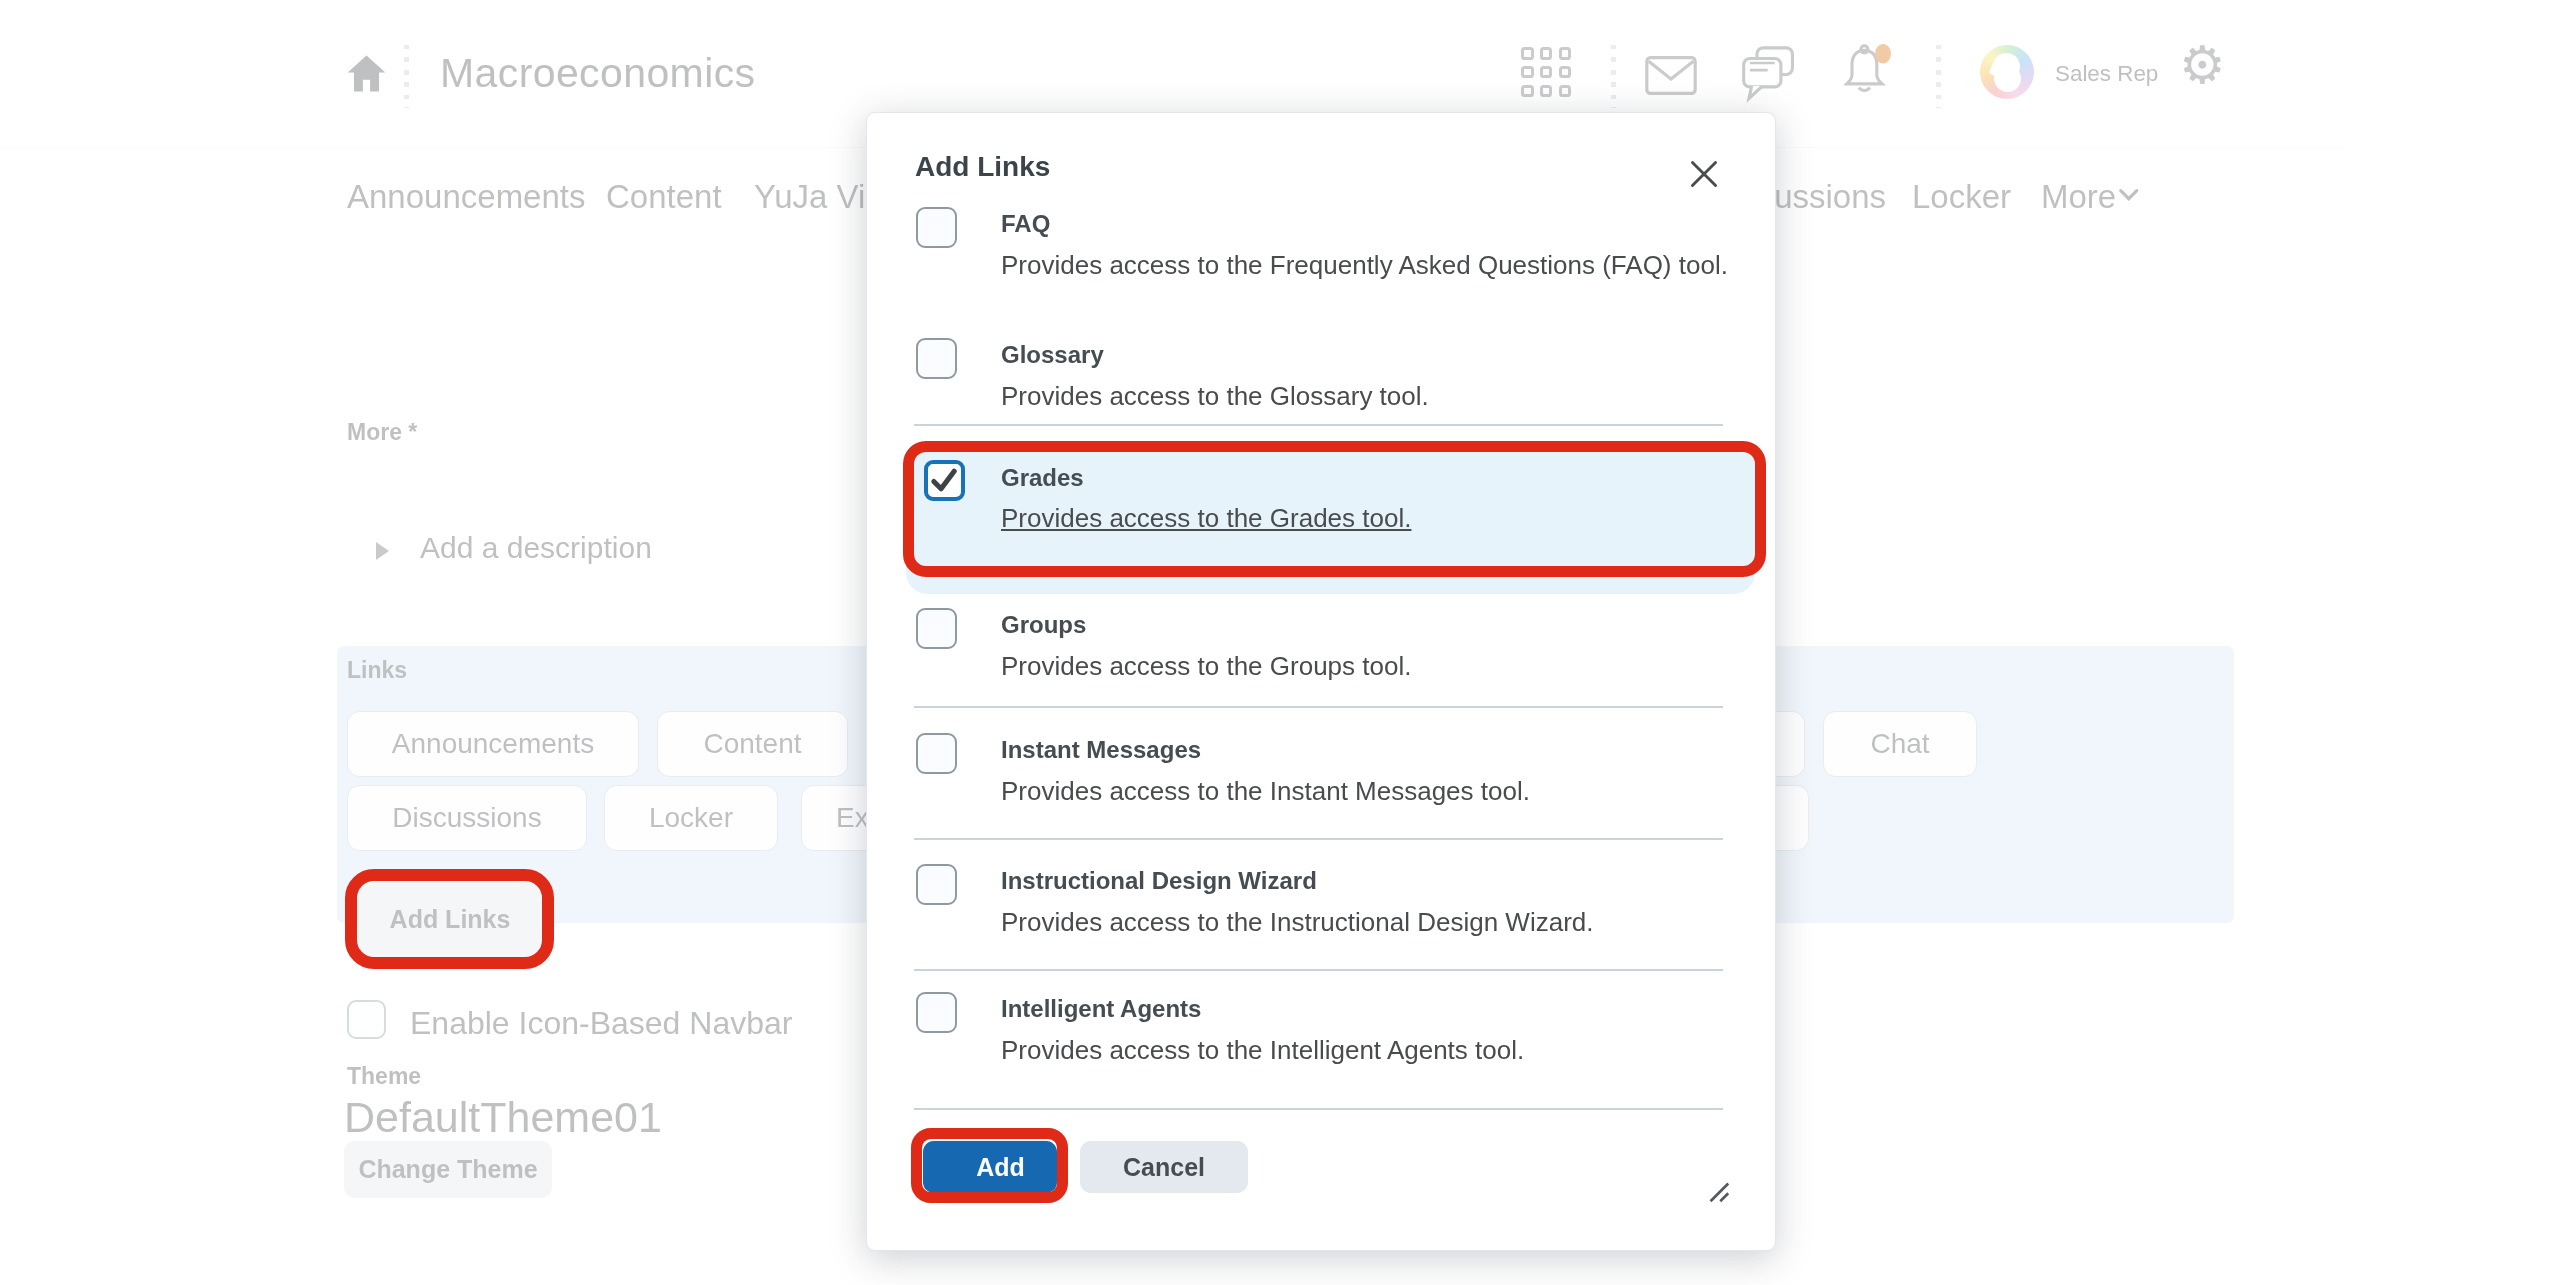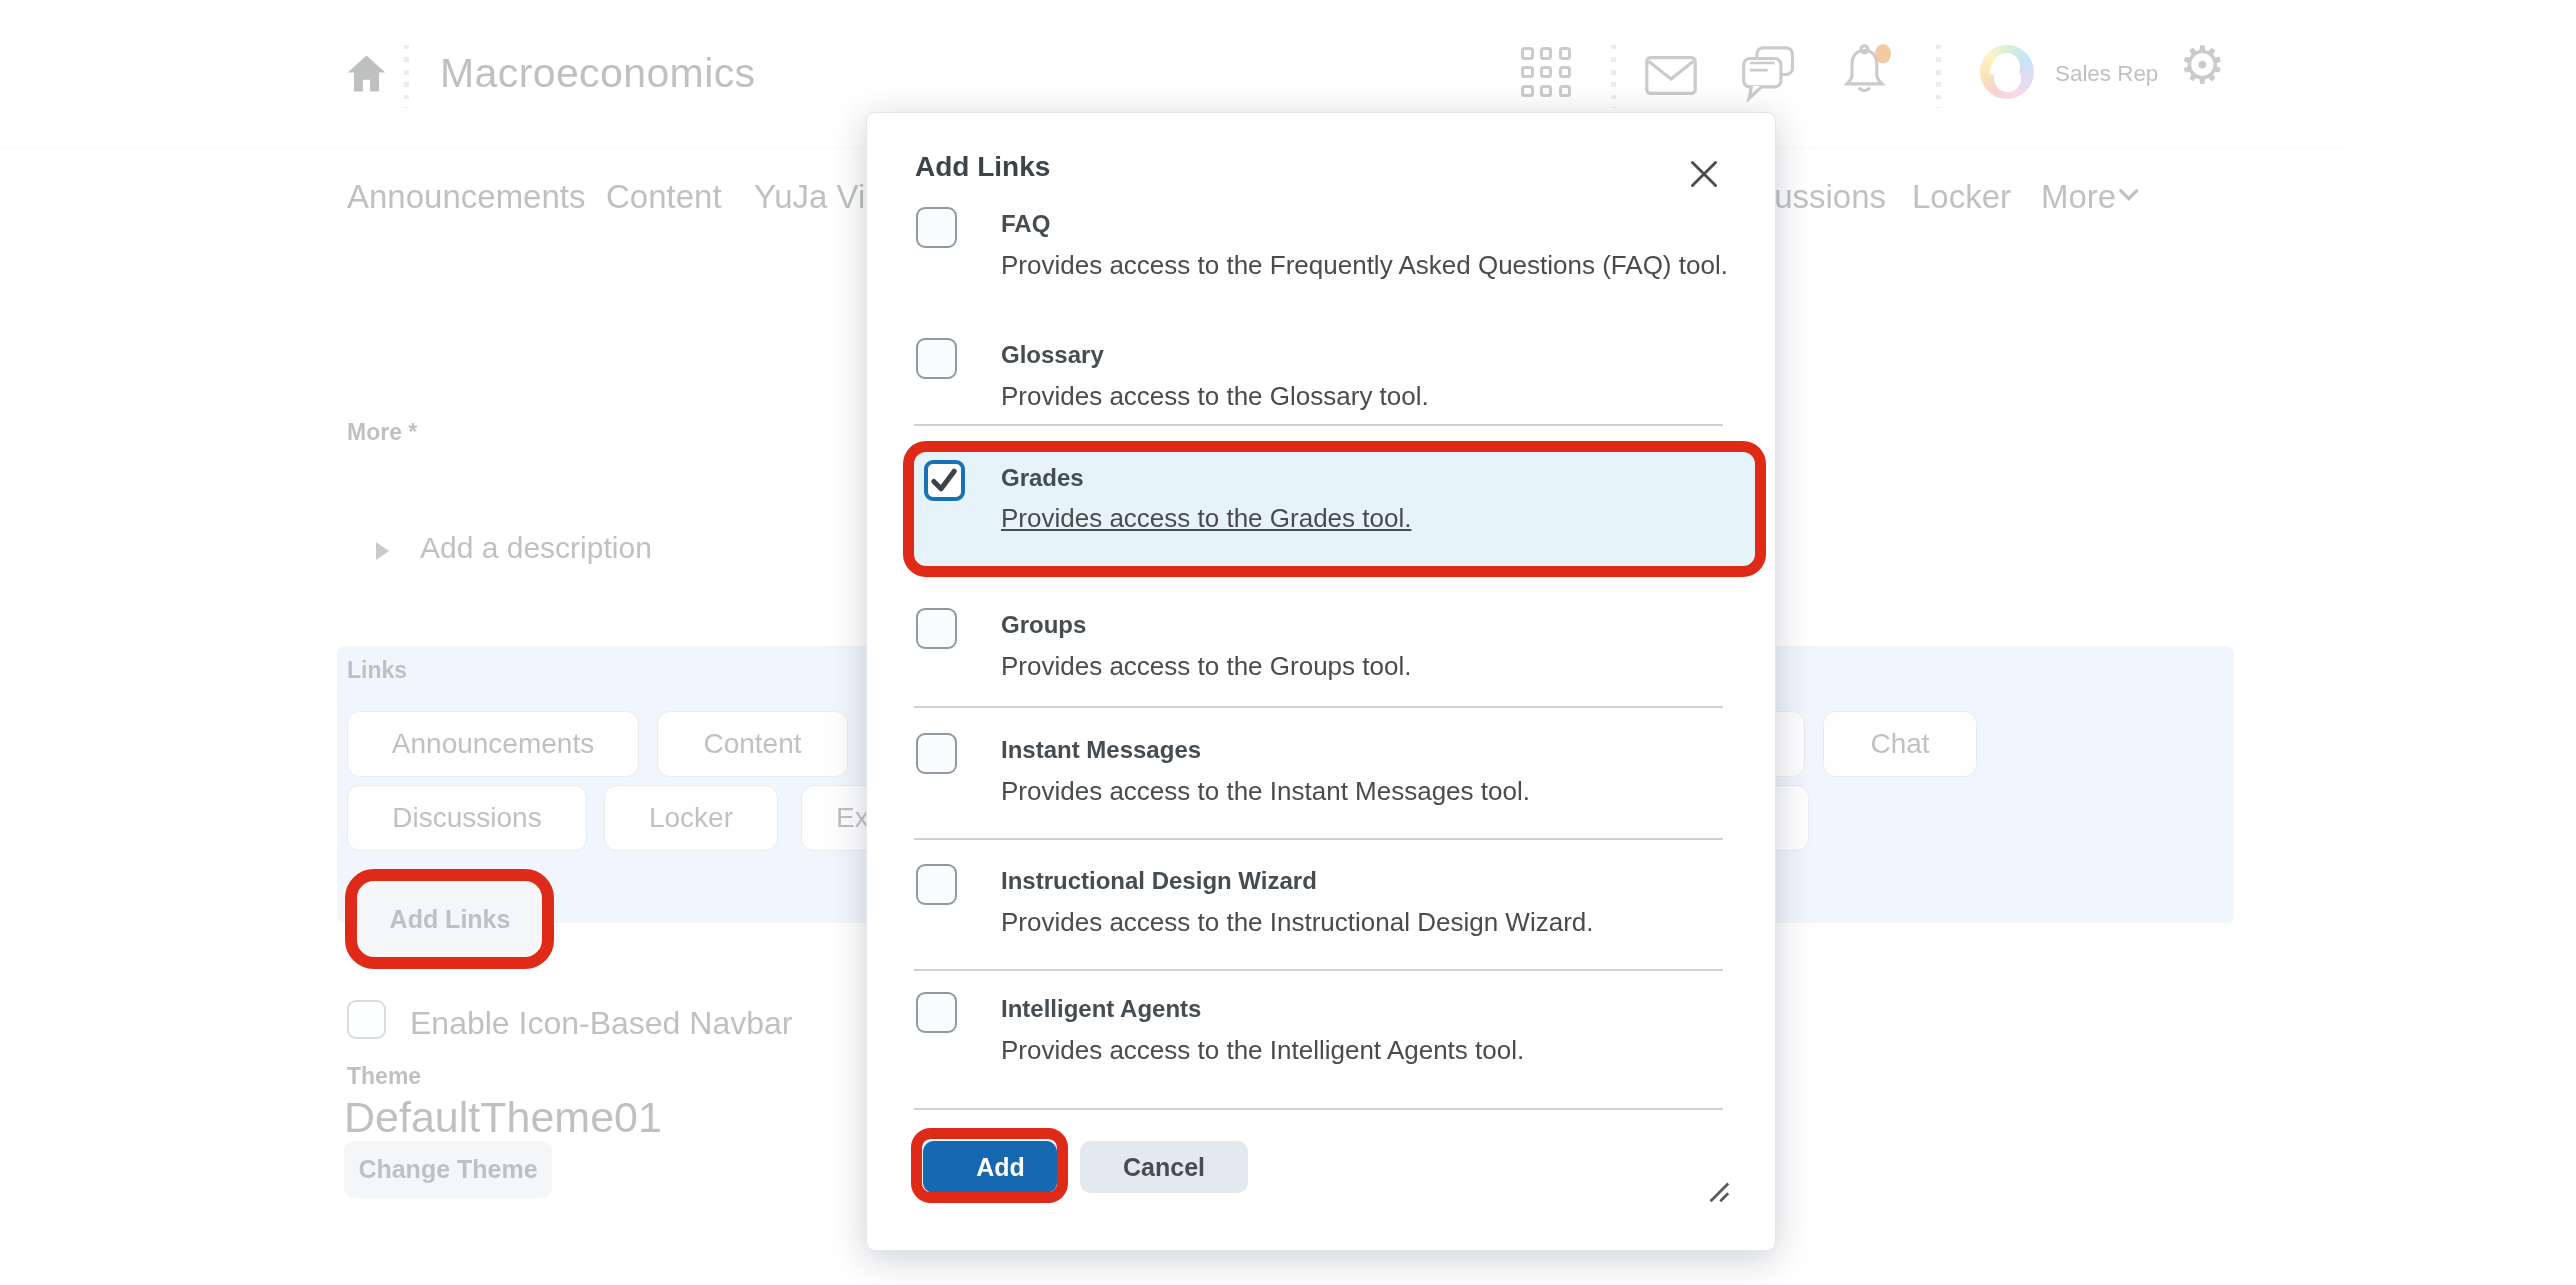--- a/index.html
+++ b/index.html
@@ -55,21 +55,21 @@
 
   
   .modal { position:absolute; left:866px; top:112px; width:910px; height:1139px; background:#fff; z-index:3;
       border:0.9px solid #e3e7eb; border-radius:9px; box-shadow:0 7.2px 36px rgba(30,40,60,.22); }
   .modal-title { position:absolute; left:48px; top:38px; font-size:28px; font-weight:bold; color:#3b434b; }
   .modal-close { position:absolute; right:55px; top:45px; width:32px; height:32px; }
   .mrow { position:absolute; left:27px; right:14.3px; }
   .mrow .mcb { position:absolute; left:21.5px; top:0; width:41px; height:41px; border:2.2px solid #8f99a1; border-radius:9px; background:#fafcff; }
   .mrow .mlabel { position:absolute; left:107px; top:2.7px; font-size:24px; font-weight:bold; color:#454c52; white-space:nowrap; }
   .mrow .mdesc { position:absolute; left:107px; top:43px; font-size:26px; color:#494c4e; white-space:nowrap; }
-  .mrow.checked { left:39px; right:19.7px; top:329px; height:136px; background:#e6f3fb; border-radius:21.5px; }
+  .mrow.checked { left:39px; right:19.7px; top:329px; height:152px; background:#e6f3fb; border-radius:21.5px; }
   .mrow.checked .mcb { left:18px; top:18px; border:4.5px solid #1773b5; background:#fff; }
   .mrow.checked .mlabel { left:95px; top:21.5px; }
   .mrow.checked .mdesc { left:95px; top:61px;text-decoration:underline; }
   .mdivider { position:absolute; left:47px; right:52px; height:1.8px; background:#c9d3dc; }
   .add-btn { position:absolute; left:56px; top:1028px; width:134px; height:52px; background:#1668b0; border:none; border-radius:10.7px;
       color:#fff; font-size:25px; font-weight:bold; font-family:inherit; }
   .cancel-btn { position:absolute; left:213px; top:1028px; width:168px; height:52px; background:#e3e9ef; border:none; border-radius:10.7px;
       color:#494c4e; font-size:25px; font-weight:bold; font-family:inherit; }
   .resize-handle { position:absolute; right:45px; bottom:47px; width:23px; height:23px; }
 

